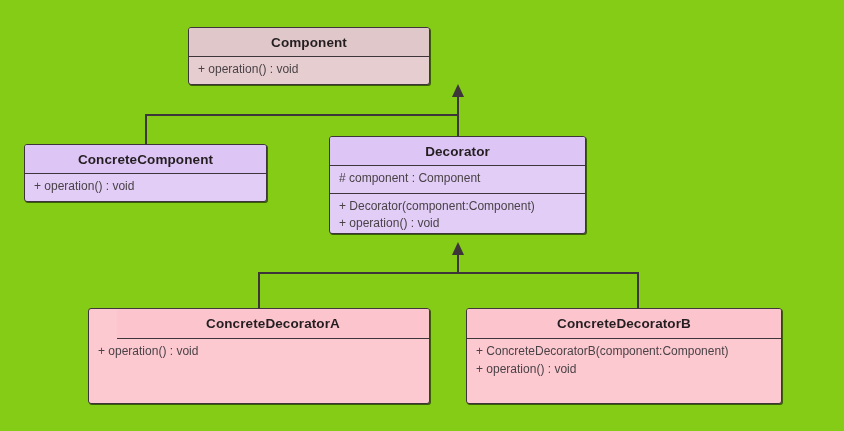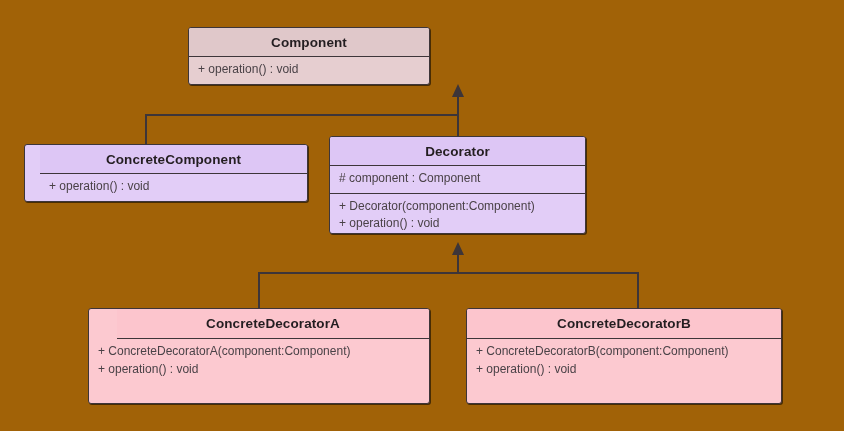--- a/index.html
+++ b/index.html
@@ -8,21 +8,21 @@
     padding: 0;
     background: #000000;
   }
   body {
     font-family: "Liberation Sans", sans-serif;
   }
   #canvas {
     position: relative;
     width: 844px;
     height: 431px;
-    background: #a16207;
+    background: #84cc16;
     overflow: hidden;
     text-decoration: underline;
   }
 
   
   .uml-class {
     position: absolute;
     box-sizing: border-box;
     border: 1.6px solid #3d3539;
     border-radius: 3px;
@@ -101,42 +101,41 @@
   <div class="conn-line conn-v" style="left:258px; top:272.4px; height:36px;"></div>
   <div class="conn-line conn-v" style="left:637.4px; top:272.4px; height:36px;"></div>
 
   <div class="uml-class theme-dusty" style="left:188px; top:27px; width:242px; height:58px;">
     <div class="uml-title" style="height:29px;">Component</div>
     <div class="uml-compartment">
       <div class="uml-member">+ operation() : void</div>
     </div>
   </div>
 
-  <div class="uml-class theme-lilac" style="left:24px; top:144px; width:284px; height:58px;padding-left:15px;">
+  <div class="uml-class theme-lilac" style="left:24px; top:144px; width:243px; height:58px;">
     <div class="uml-title" style="height:29px;">ConcreteComponent</div>
     <div class="uml-compartment">
       <div class="uml-member">+ operation() : void</div>
     </div>
   </div>
 
   <div class="uml-class theme-lilac" style="left:329px; top:136px; width:257px; height:98px;">
     <div class="uml-title" style="height:29px;">Decorator</div>
     <div class="uml-compartment">
       <div class="uml-member"># component : Component</div>
     </div>
     <div class="uml-compartment">
       <div class="uml-member">+ Decorator(component:Component)</div>
       <div class="uml-member">+ operation() : void</div>
     </div>
   </div>
 
   <div class="uml-class theme-pink" style="left:88px; top:308px; width:342px; height:96px;">
     <div class="uml-title" style="height:30px;margin-left:28px;">ConcreteDecoratorA</div>
     <div class="uml-compartment">
-      <div class="uml-member">+ ConcreteDecoratorA(component:Component)</div>
       <div class="uml-member">+ operation() : void</div>
     </div>
   </div>
 
   <div class="uml-class theme-pink" style="left:466px; top:308px; width:316px; height:96px;">
     <div class="uml-title" style="height:30px;">ConcreteDecoratorB</div>
     <div class="uml-compartment">
       <div class="uml-member">+ ConcreteDecoratorB(component:Component)</div>
       <div class="uml-member">+ operation() : void</div>
     </div>

